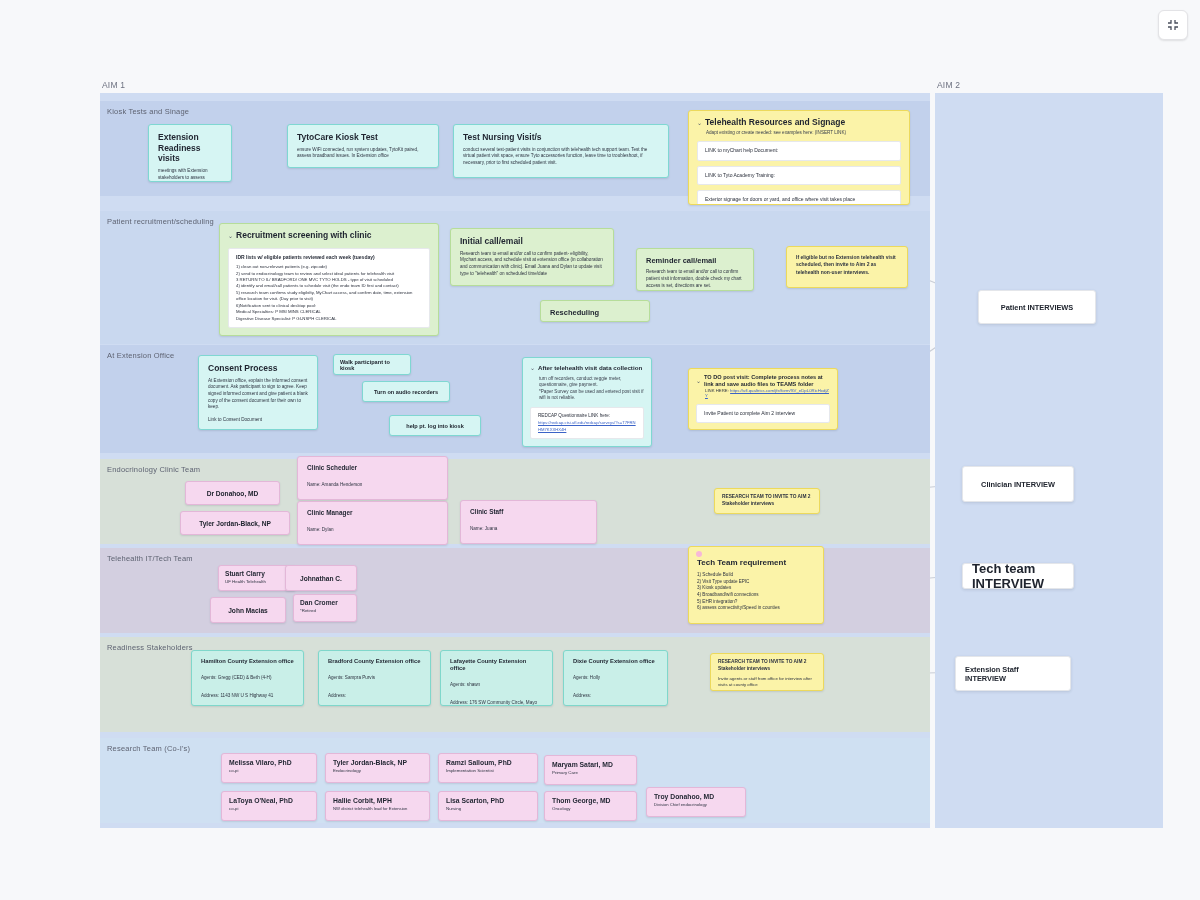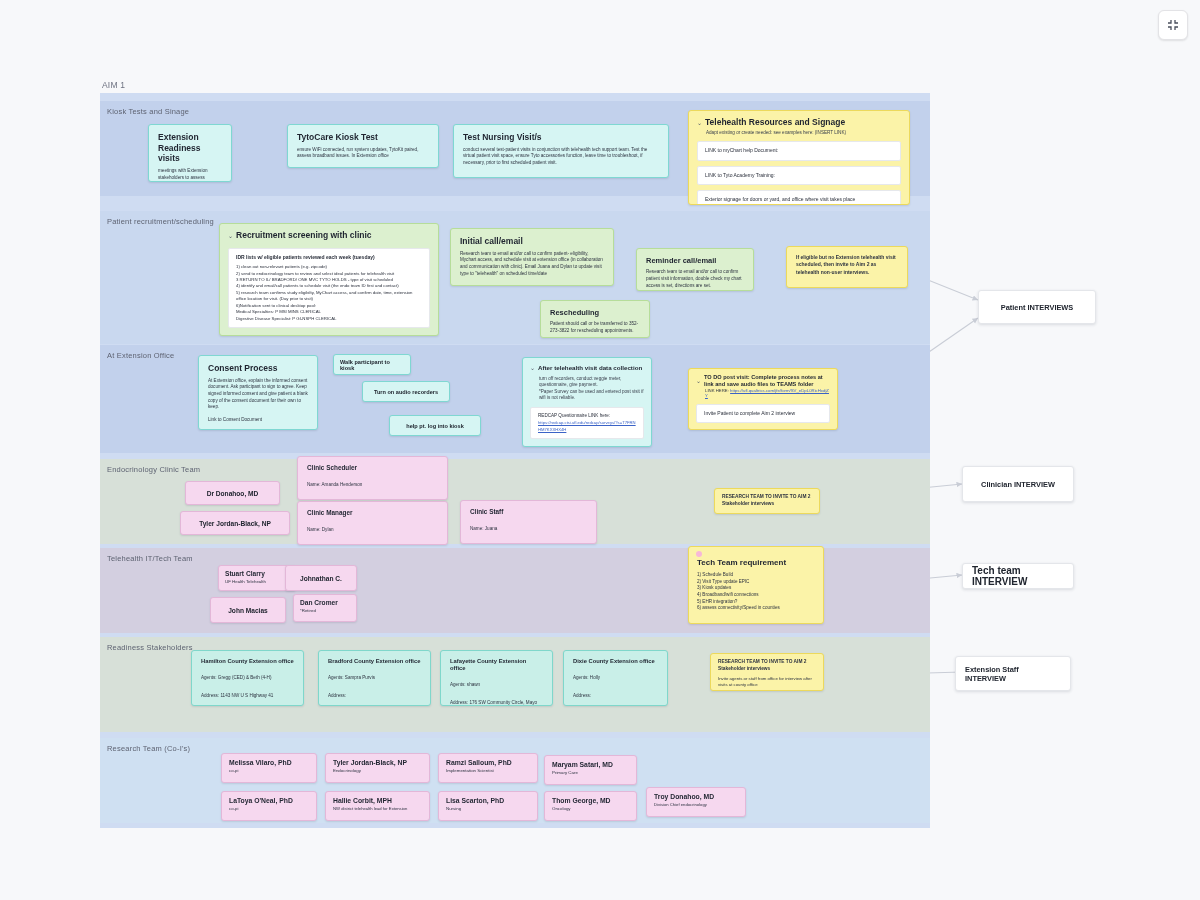--- a/index.html
+++ b/index.html
@@ -143,20 +143,23 @@
 
     <div class="lane lane-ext">
       <div class="lane-label">Readiness Stakeholders</div>
     </div>
 
     <div class="lane lane-res">
       <div class="lane-label">Research Team (Co-I's)</div>
     </div>
   </div>
 
+  <div class="frame aim2">
+    <div class="frame-title">AIM 2</div>
+  </div>
 
   <div class="node cyan" style="left:148px; top:124px; width:84px; height:58px;">
     <span class="t">Extension Readiness visits</span>
     <span class="b">meetings with Extension stakeholders to assess readiness and determine order of implementation</span>
   </div>
 
   <div class="node cyan" style="left:287px; top:124px; width:152px; height:44px;">
     <span class="t">TytoCare Kiosk Test</span>
     <span class="b">ensure WiFi connected, run system updates, TytoKit paired, assess broadband issues. In Extension office</span>
   </div>
@@ -198,21 +201,21 @@
   <div class="node green" style="left:450px; top:228px; width:164px; height:58px;">
     <span class="t">Initial call/email</span>
     <span class="b">Research team to email and/or call to confirm patient- eligibility, Mychart access, and schedule visit at extension office (in collaboration and communication with clinic). Email Juana and Dylan to update visit type to "telehealth" on scheduled time/date</span>
   </div>
 
   <div class="node green" style="left:636px; top:248px; width:118px; height:43px;">
     <span class="t" style="font-size:7.5px;">Reminder call/email</span>
     <span class="b">Research team to email and/or call to confirm patient visit information, double check my chart access is set, directions are set.</span>
   </div>
 
-  <div class="node green" style="left:540px; top:300px; width:110px; height:38px;">
+  <div class="node green" style="left:540px; top:300px; width:110px; height:22px;">
     <span class="t" style="font-size:7.5px;">Rescheduling</span>
     <span class="b">Patient should call or be transferred to 352-273-3822 for rescheduling appointments.</span>
   </div>
 
   <div class="node yellow" style="left:786px; top:246px; width:122px; height:42px;">
     <span class="b" style="margin-top:0;font-size:5px;font-weight:600;">If eligible but no Extension telehealth visit scheduled, then invite to Aim 2 as telehealth non-user interviews.</span>
   </div>
 
   <div class="node cyan" style="left:198px; top:355px; width:120px; height:75px;">
     <span class="t">Consent Process</span>
@@ -403,21 +406,21 @@
         <span class="center-t" style="font-size:7.4px;text-align:center;">Patient INTERVIEWS</span>
       </div>
   </div>
   <div class="node plain-white" style="left:962px; top:466px; width:112px; height:36px; padding:0 9px;">
     <div class="title-center">
         <span class="center-t" style="font-size:7.4px;">Clinician INTERVIEW</span>
       </div>
   </div>
   <div class="node plain-white" style="left:962px; top:563px; width:112px; height:26px; padding:0 9px;">
     <div class="title-center">
-        <span class="center-t" style="font-size:10px;">Tech team INTERVIEW</span>
+        <span class="center-t" style="font-size:13px;">Tech team INTERVIEW</span>
       </div>
   </div>
   <div class="node plain-white" style="left:955px; top:656px; width:116px; height:35px; padding:0 9px;">
     <div class="title-center">
         <span class="center-t" style="font-size:7.4px;">Extension Staff INTERVIEW</span>
       </div>
   </div>
 
 </div>
 

